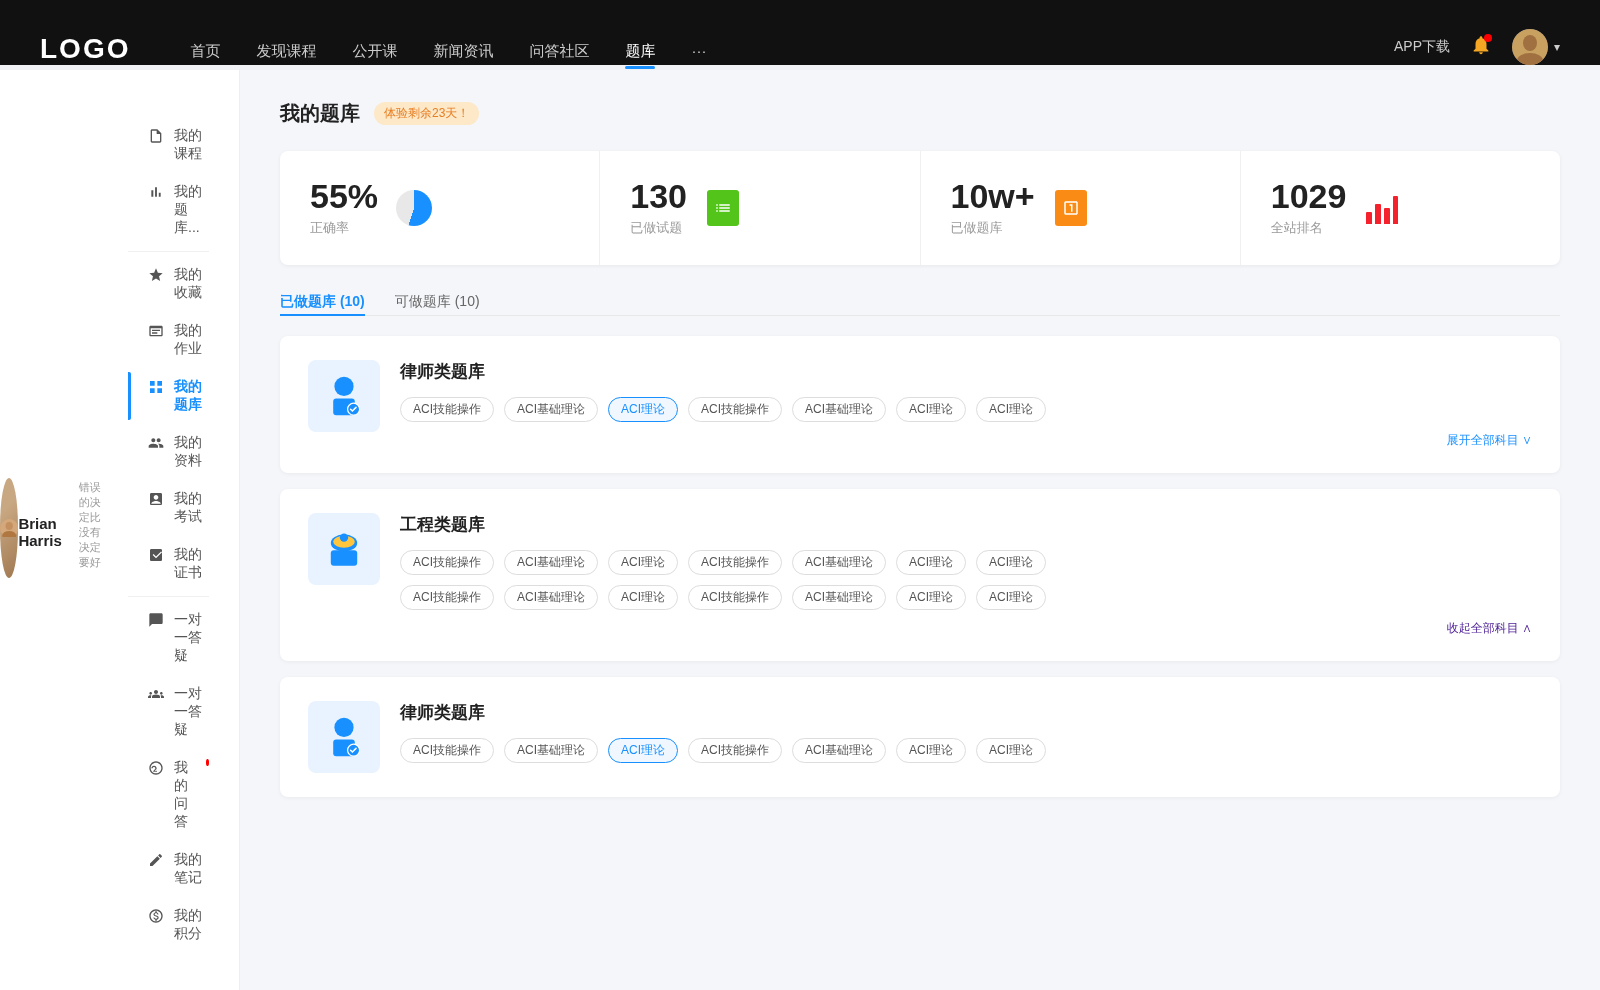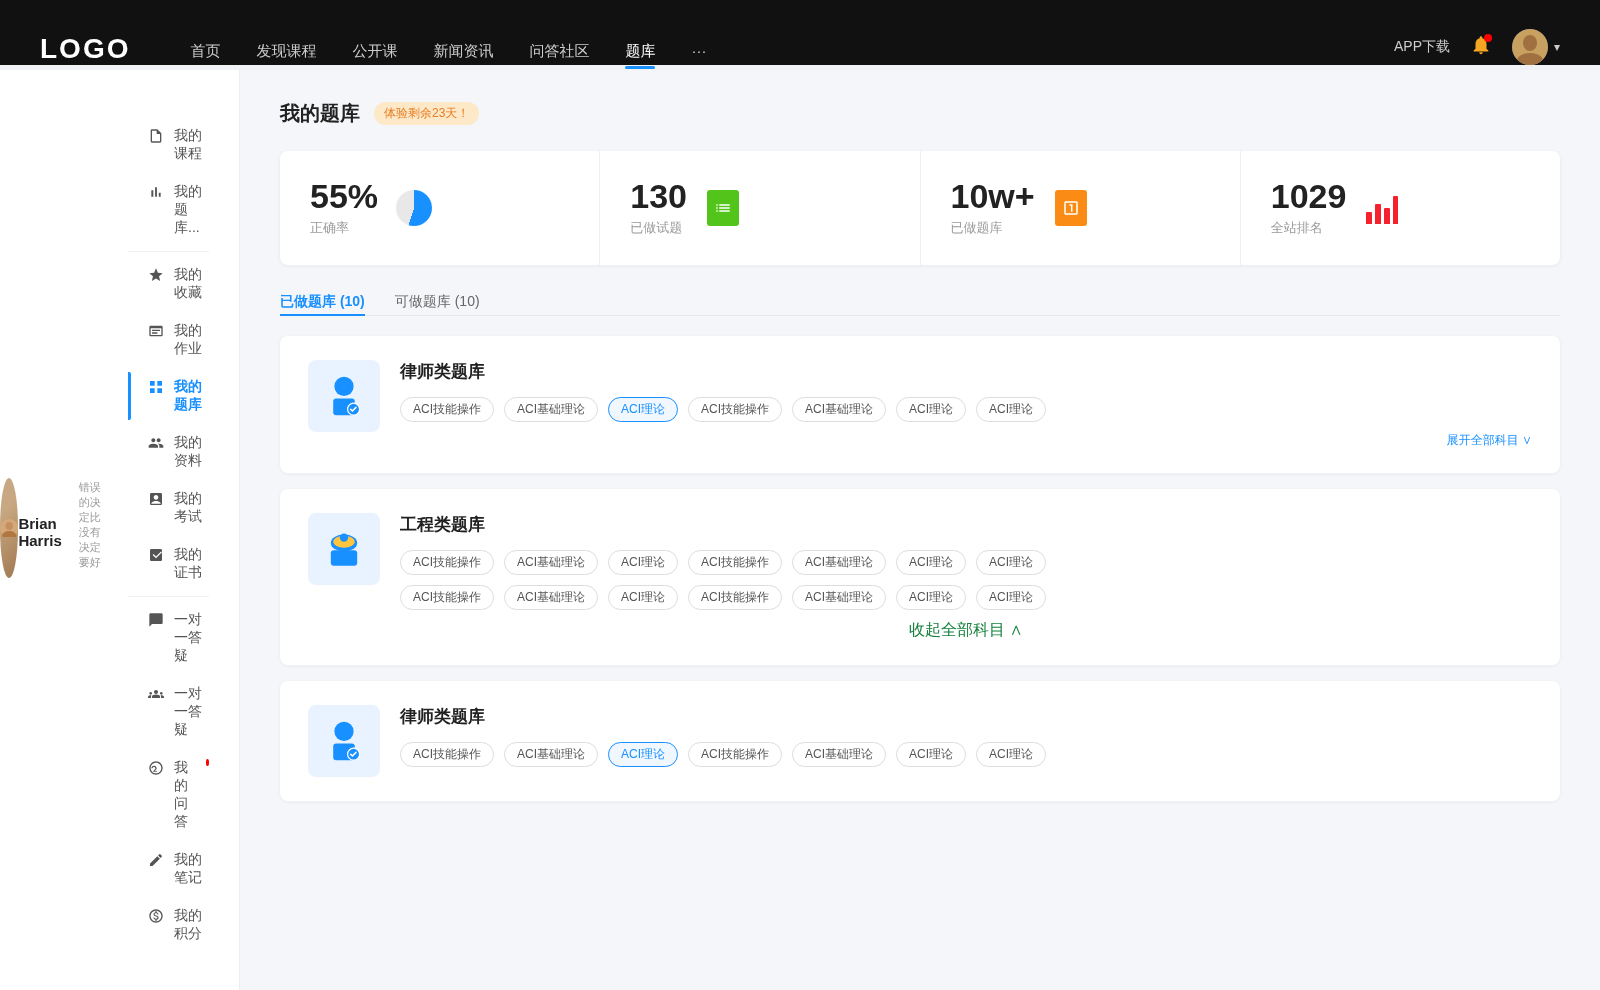--- a/index.html
+++ b/index.html
@@ -311,23 +311,23 @@
       background: #f0f7ff;
     }
     .expand-link {
       text-align: right;
       font-size: 12px;
       color: #1890ff;
       cursor: pointer;
       margin-top: 8px;
     }
     .collapse-link {
-      text-align: center;
-      font-size: 16px;
-      color: #15803d;
+      text-align: right;
+      font-size: 12px;
+      color: #4c1d95;
       cursor: pointer;
       margin-top: 8px;
     }
 
     
     .pie-icon {
       width: 36px; height: 36px;
       border-radius: 50%;
       background: conic-gradient(#1890ff 0% 55%, #e8e8e8 55% 100%);
     }

